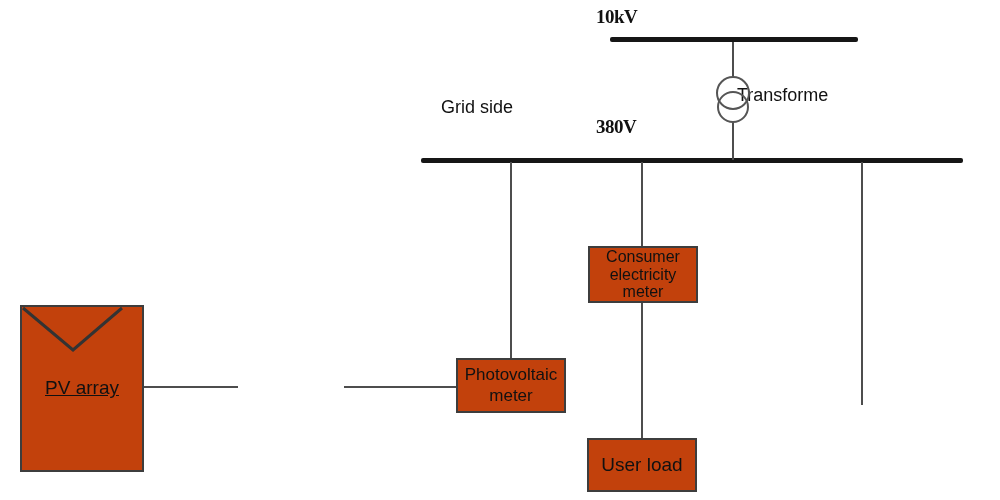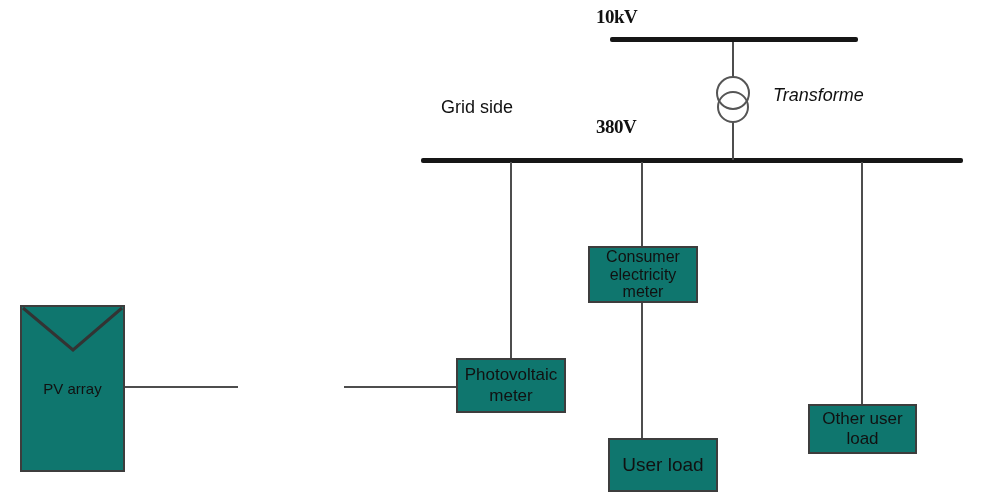--- a/index.html
+++ b/index.html
@@ -38,33 +38,33 @@
     border-radius: 50%;
     background: transparent;
   }
   #xfmr-circle-top    { left: 716px; top: 76px; width: 34px; height: 34px; }
   #xfmr-circle-bottom { left: 717px; top: 91px; width: 32px; height: 32px; }
 
   
   .node {
     position: absolute;
     border: 2px solid #3d3d3d;
-    background: #0f766e;
+    background: #c2410c;
     display: flex;
     align-items: center;
     justify-content: center;
     text-align: center;
     line-height: 1.18;
     font-size: 17px;
   }
-  #pv-array-box        { left: 20px;  top: 305px; width: 105px; height: 167px; font-size: 15px; }
+  #pv-array-box        { left: 20px;  top: 305px; width: 124px; height: 167px; font-size: 19px; text-decoration: underline; }
   #inverter-box        { left: 237px; top: 358px; width: 108px; height: 55px;  font-size: 19px; }
   #pv-meter-box        { left: 456px; top: 358px; width: 110px; height: 55px;  font-size: 17px; }
   #consumer-meter-box  { left: 588px; top: 246px; width: 110px; height: 57px;  font-size: 16px; line-height: 1.12; }
-  #user-load-box       { left: 608px; top: 438px; width: 110px; height: 54px;  font-size: 19px; }
+  #user-load-box       { left: 587px; top: 438px; width: 110px; height: 54px;  font-size: 19px; }
   #other-user-load-box { left: 808px; top: 404px; width: 109px; height: 50px;  font-size: 17px; }
 
   #pv-array-box .pv-chevron {
     position: absolute;
     top: -1px; left: 0;
     width: 101px; height: 47px;
     pointer-events: none;
   }
   #pv-array-box .node-text { position: relative; }
 
@@ -72,21 +72,21 @@
   .label { position: absolute; font-size: 18px; white-space: nowrap; }
   .bus-label {
     font-family: "Liberation Serif", serif;
     font-weight: bold;
     font-size: 19px;
     letter-spacing: -0.5px;
   }
   #hv-bus-label     { left: 596px; top: 6px; text-align: right; }
   #lv-bus-label     { left: 596px; top: 116px; }
   #grid-side-label  { left: 441px; top: 97px; }
-  #transformer-label{ left: 773px; top: 85px; font-style: italic; }
+  #transformer-label{ left: 737px; top: 85px; }
 </style>
 </head>
 <body>
 
 <div class="stage">
 
   <div class="bus" id="hv-bus"></div>
   <div class="bus" id="lv-bus"></div>
 
   <div class="label bus-label" id="hv-bus-label">10kV</div>
@@ -119,17 +119,14 @@
   </div>
 
   <div class="node" id="consumer-meter-box">
     <span>Consumer electricity meter</span>
   </div>
 
   <div class="node" id="user-load-box">
     <span>User load</span>
   </div>
 
-  <div class="node" id="other-user-load-box">
-    <span>Other user load</span>
-  </div>
 
 </div>
 
 </body></html>

